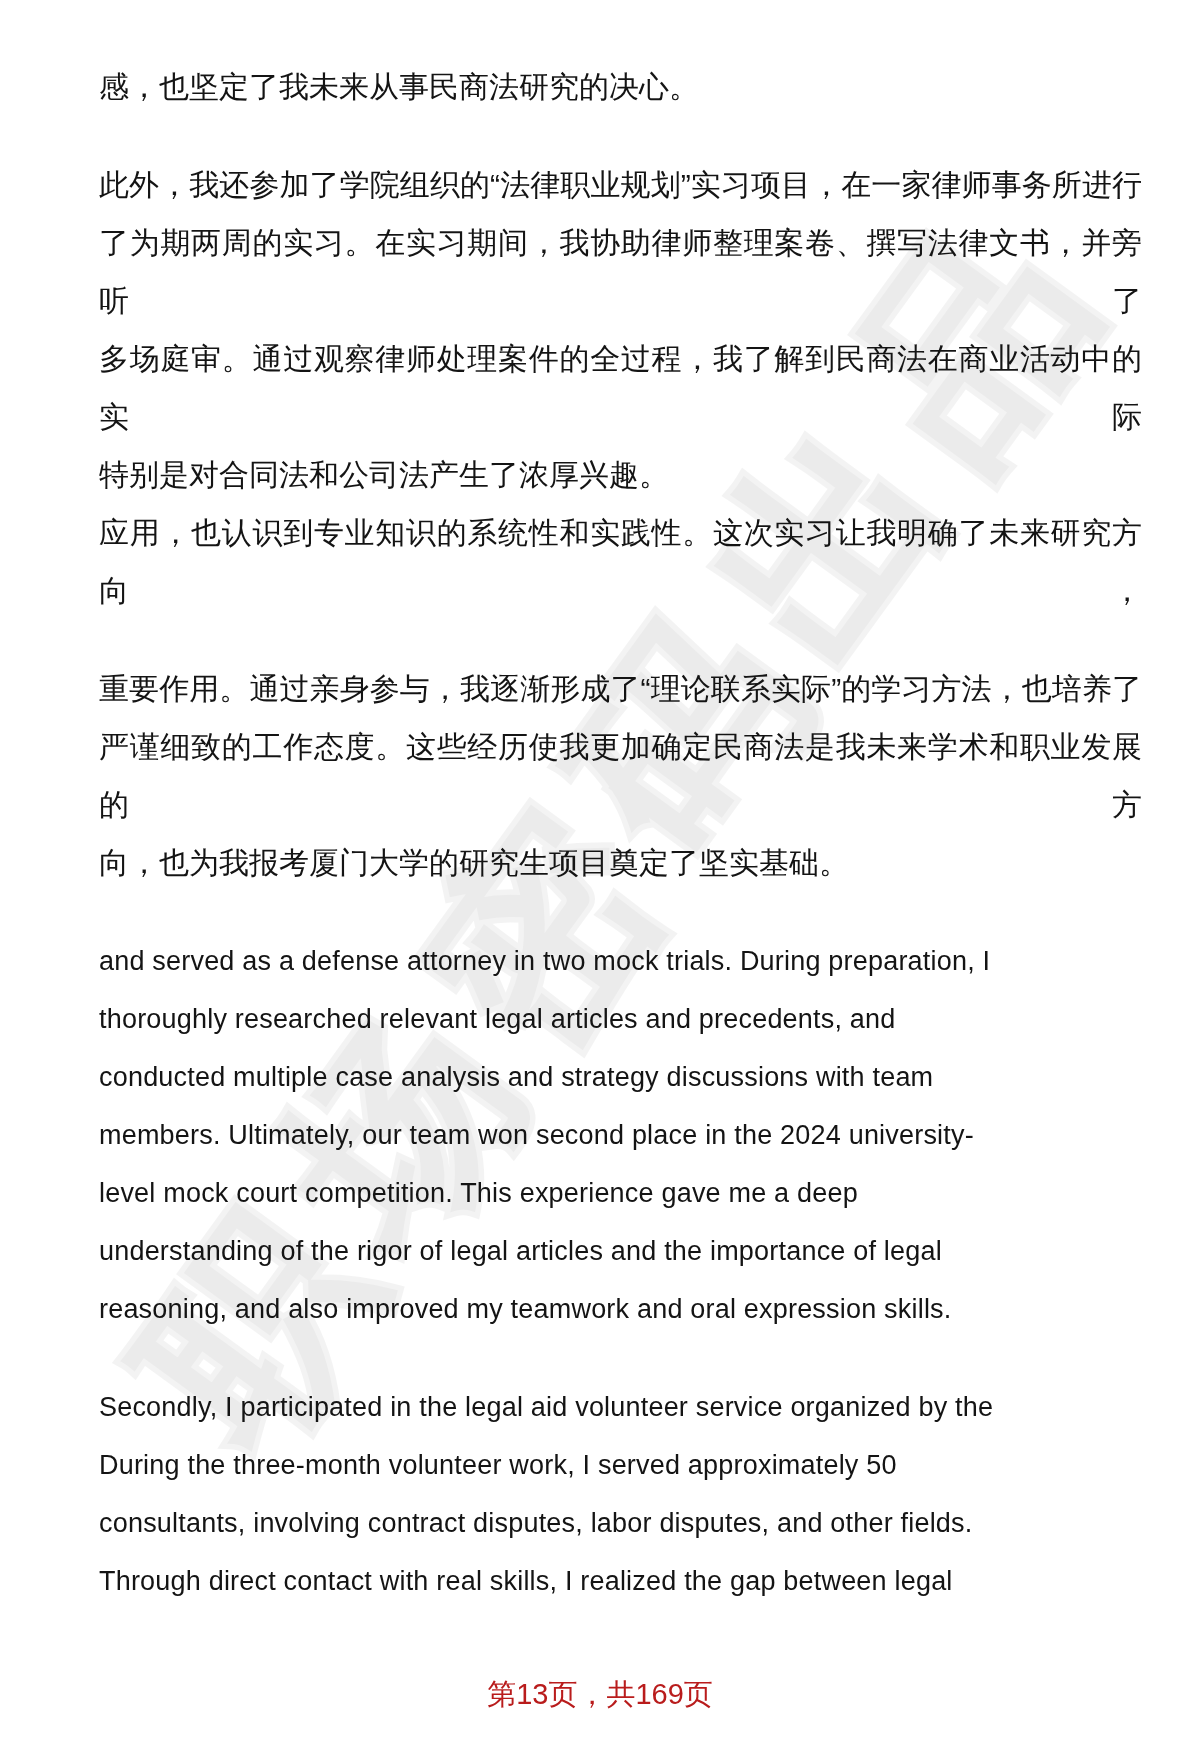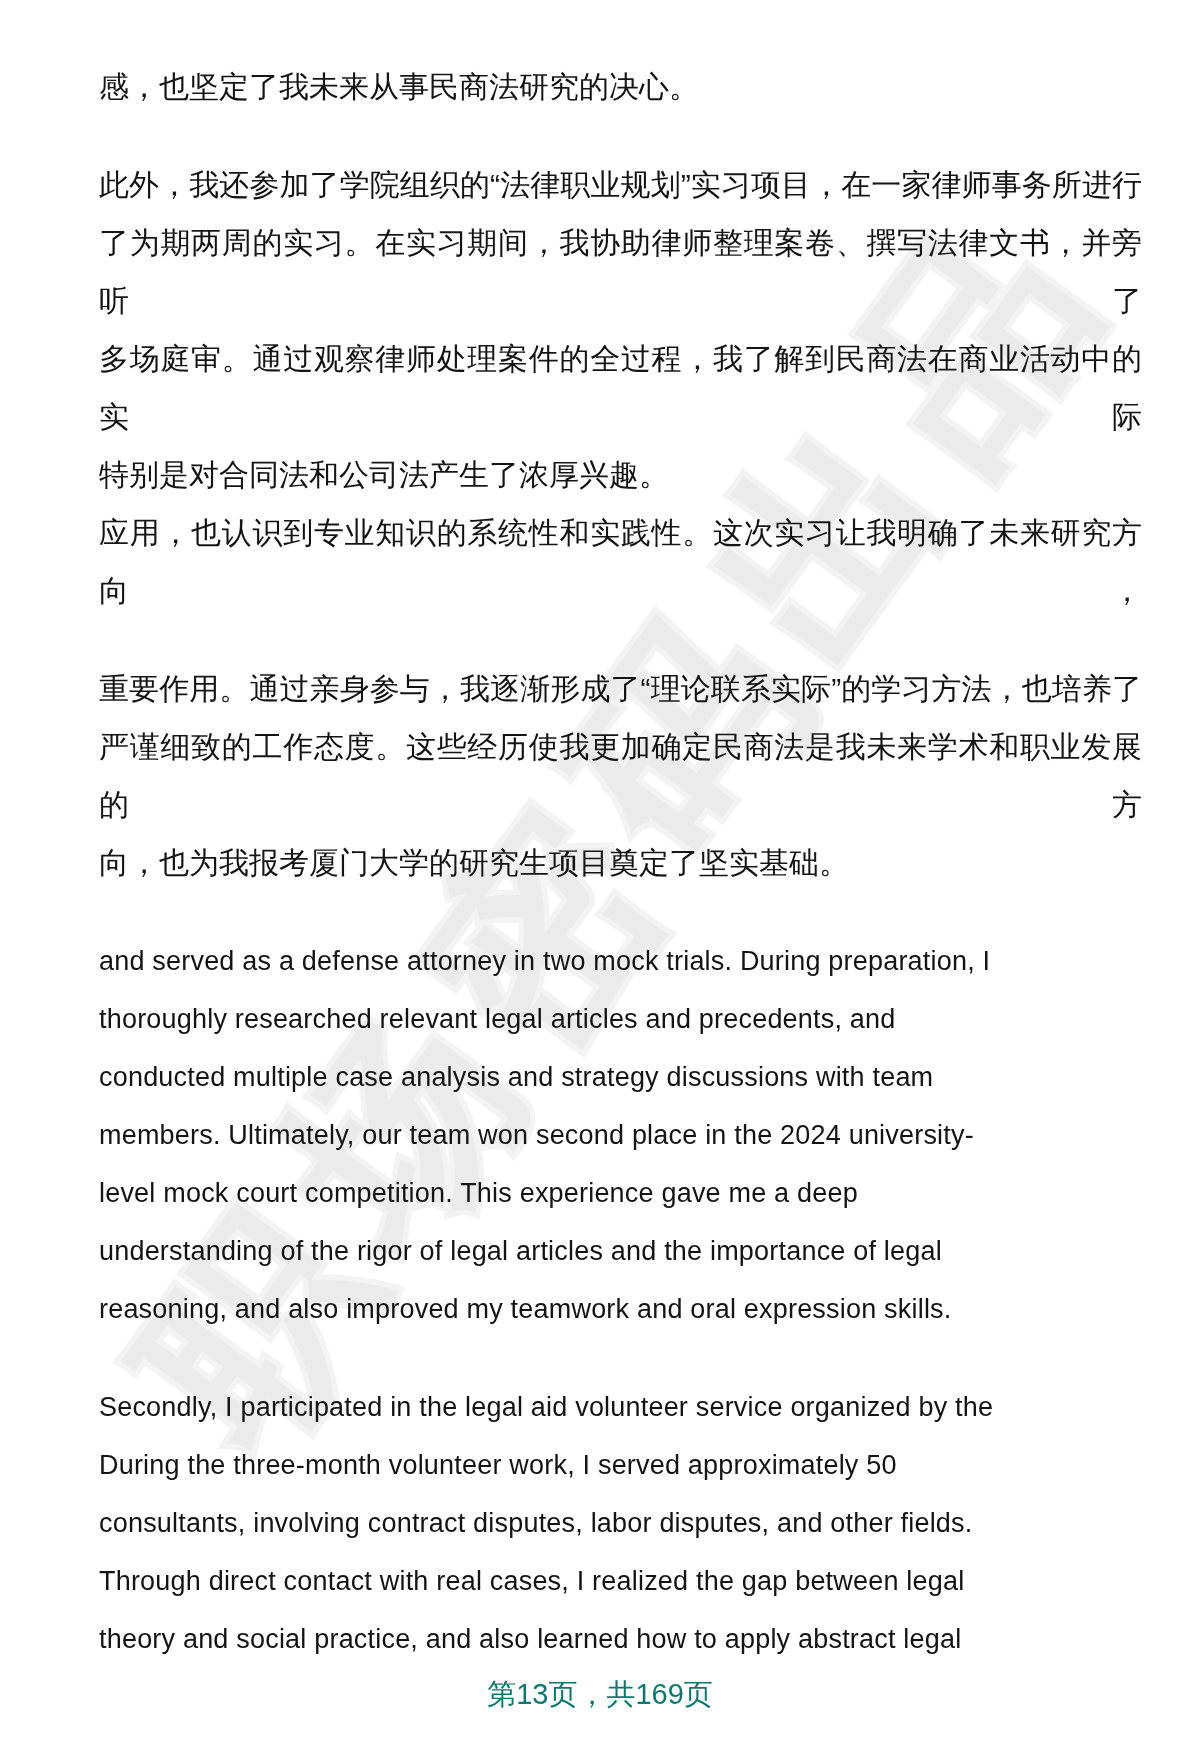--- a/index.html
+++ b/index.html
@@ -44,21 +44,21 @@
     letter-spacing:0.2px;
     text-align:left;
   }
   .footer{
     position:absolute;
     left:0;right:0;top:1672px;
     text-align:center;
     font-size:29px;
     line-height:44px;
     z-index:1;
-    color:#0f766e;
+    color:#b91c1c;
   }
 </style>
 </head>
 <body>
 
 <div class="page">
 
   <div class="watermark">职场密码出品</div>
 
   <main class="content">
@@ -88,21 +88,20 @@
       <span class="line">members. Ultimately, our team won second place in the 2024 university-</span>
       <span class="line">level mock court competition. This experience gave me a deep</span>
       <span class="line">understanding of the rigor of legal articles and the importance of legal</span>
       <span class="line">reasoning, and also improved my teamwork and oral expression skills.</span>
     </p>
 
     <p class="para en">
       <span class="line">Secondly, I participated in the legal aid volunteer service organized by the</span>
       <span class="line">During the three-month volunteer work, I served approximately 50</span>
       <span class="line">consultants, involving contract disputes, labor disputes, and other fields.</span>
-      <span class="line">Through direct contact with real cases, I realized the gap between legal</span>
-      <span class="line">theory and social practice, and also learned how to apply abstract legal</span>
+      <span class="line">Through direct contact with real skills, I realized the gap between legal</span>
     </p>
 
   </main>
 
   <div class="footer">第13页，共169页</div>
 
 </div>
 
 </body></html>

